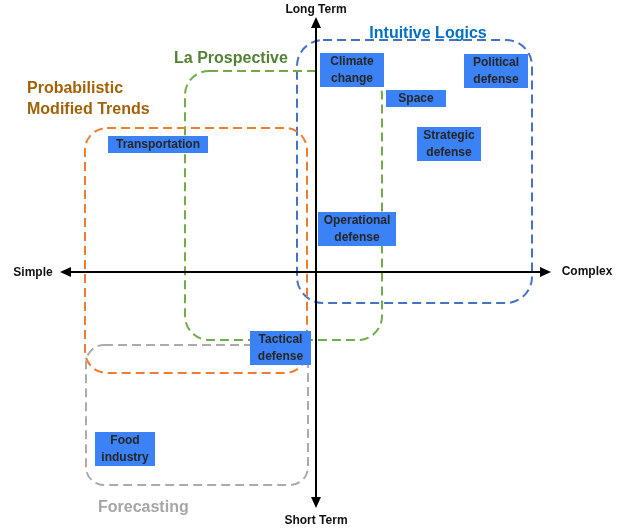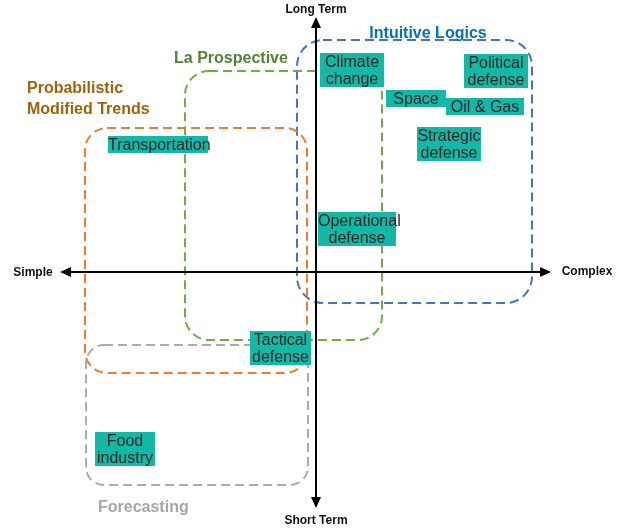--- a/index.html
+++ b/index.html
@@ -2,22 +2,22 @@
 <html><head>
 <meta charset="utf-8">
 <style>
   html,body { margin:0; padding:0; background:#fff; }
   #stage {
     position:relative; width:624px; height:531px; background:#ffffff;
     font-family:"Liberation Sans", sans-serif; overflow:hidden;
   }
   #overlay-svg { position:absolute; left:0; top:0; }
   .item-label {
-    position:absolute; text-align:center; font-size:16px; line-height:17px;
-    color:#262626; background:#14b8a6; z-index:3;
+    position:absolute; text-align:center; font-size:12px; line-height:17px;
+    color:#262626; background:#3b82f6; z-index:3;font-weight:bold;
   }
   .nowrap { white-space:nowrap; }
   .method-title {
     position:absolute; font-weight:bold; font-size:16px; line-height:21px;
     text-align:center; z-index:4; background:transparent;
   }
   .axis-label {
     position:absolute; font-weight:bold; font-size:12px; line-height:15px;
     color:#111111; text-align:center; z-index:4;
   }
@@ -32,21 +32,20 @@
 
     <rect x="297" y="40" width="235" height="263" rx="26" ry="26" fill="none" stroke-width="2" stroke-dasharray="9 5" stroke="#4472C4"></rect>
     <rect x="185" y="71" width="197" height="269" rx="24" ry="24" fill="none" stroke-width="2" stroke-dasharray="9 5" stroke="#70AD47"></rect>
     <rect x="85" y="128" width="222" height="245" rx="22" ry="22" fill="none" stroke-width="2" stroke-dasharray="9 5" stroke="#ED7D31"></rect>
     <rect x="86" y="345" width="222" height="140" rx="18" ry="18" fill="none" stroke-width="2" stroke-dasharray="9 5" stroke="#ABABAB"></rect>
   </svg>
 
   <div class="item-label" style="left:320px; top:53px;  width:64px;">Climate change</div>
   <div class="item-label" style="left:464px; top:54px;  width:64px;">Political defense</div>
   <div class="item-label nowrap" style="left:386px; top:90px; width:60px;">Space</div>
-  <div class="item-label nowrap" style="left:446px; top:98px; width:78px;">Oil &amp; Gas</div>
   <div class="item-label" style="left:417px; top:127px; width:64px;">Strategic defense</div>
   <div class="item-label" style="left:318px; top:212px; width:78px;">Operational defense</div>
   <div class="item-label nowrap" style="left:108px; top:136px; width:100px;">Transportation</div>
   <div class="item-label" style="left:250px; top:331px; width:61px;">Tactical defense</div>
   <div class="item-label" style="left:95px;  top:432px; width:60px;">Food industry</div>
 
   <svg width="624" height="531" viewBox="0 0 624 531" style="position:absolute; left:0; top:0; z-index:2;">
     <g>
       <line x1="316" y1="25" x2="316" y2="500" stroke="#000000" stroke-width="2"></line>
       <polygon points="316,17 311,28 321,28" fill="#000000"></polygon>

